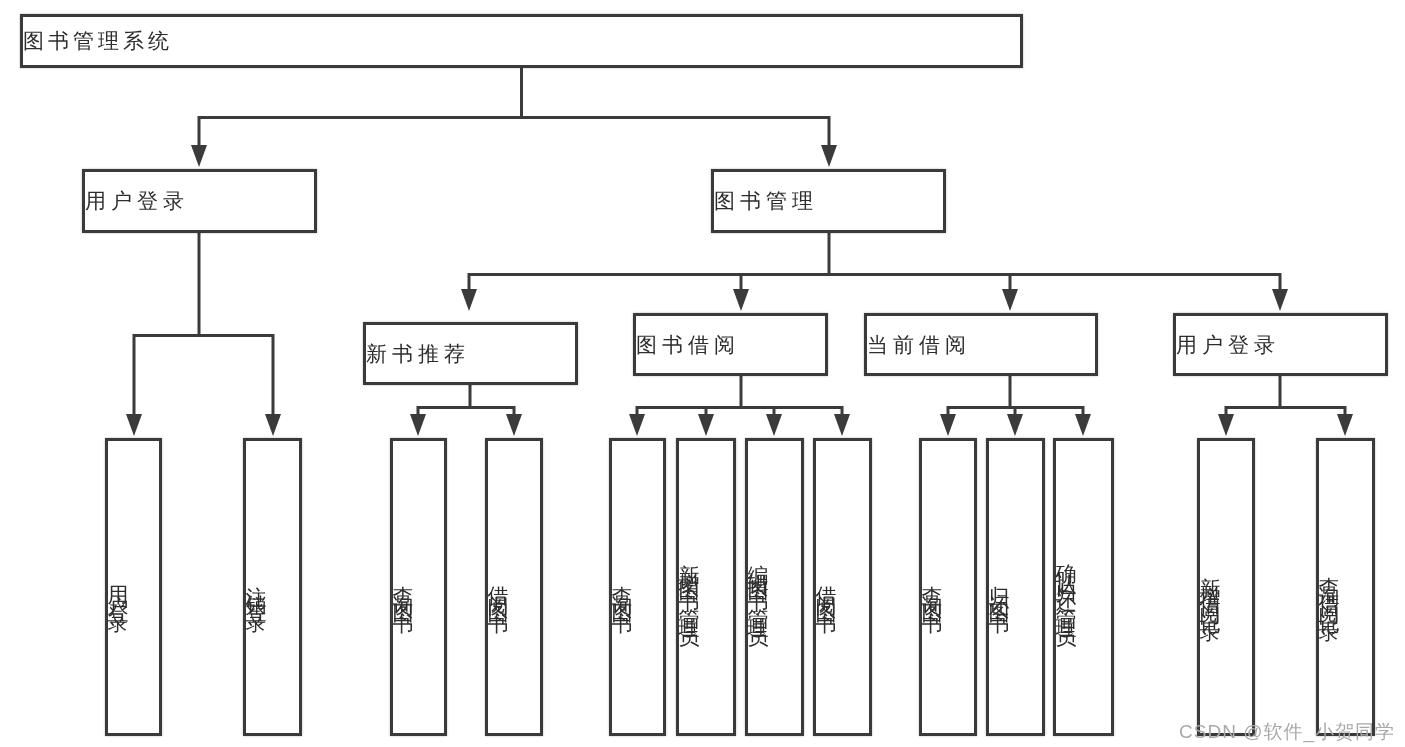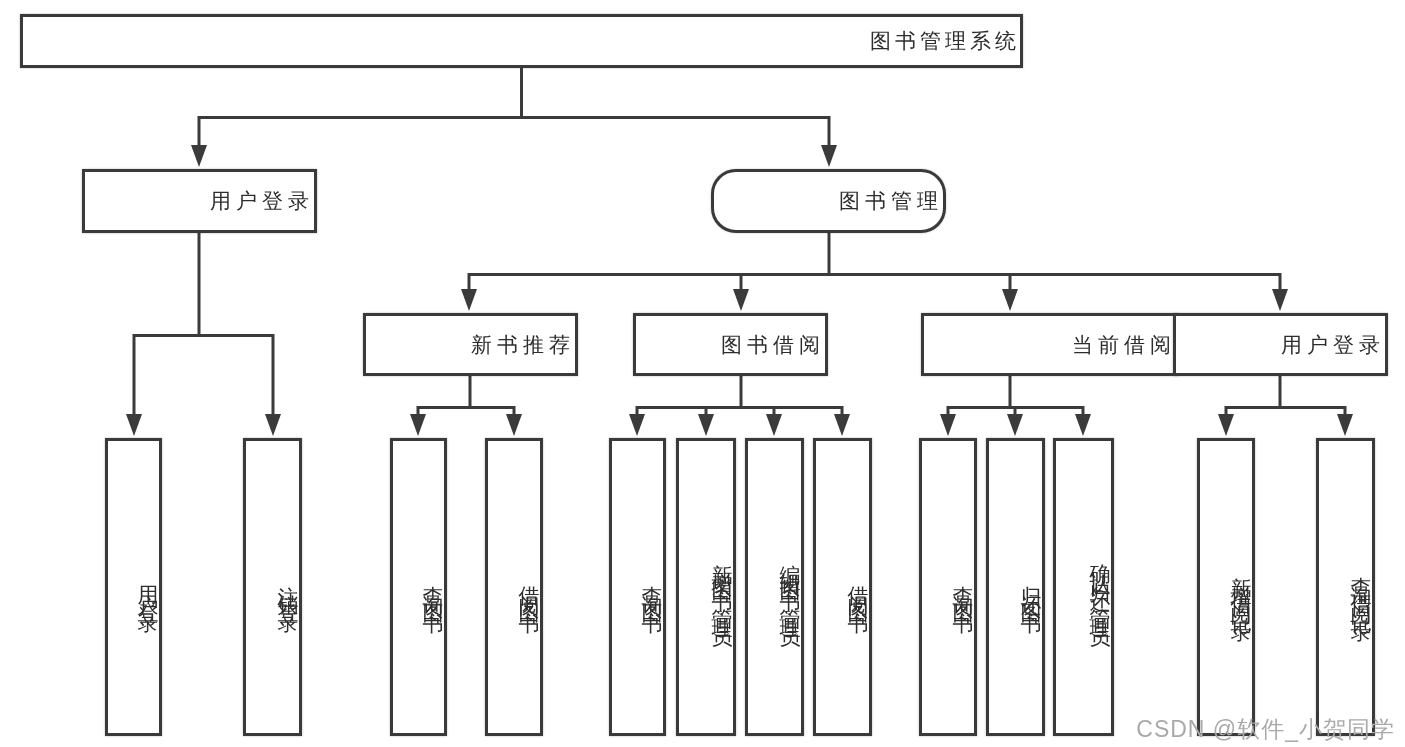--- a/index.html
+++ b/index.html
@@ -20,21 +20,21 @@
   .cline { stroke: #3b3b3b; stroke-width: 3; fill: none; }
   .ahd   { fill: #3b3b3b; stroke: none; }
   .node {
     position: absolute;
     box-sizing: border-box;
     background: #ffffff;
     border: 3px solid #3a3a3a;
     box-shadow: 0 0 2px rgba(0,0,0,0.28);
     display: flex;
     align-items: center;
-    justify-content: flex-end;
+    justify-content: flex-start;
     z-index: 2;
     color: #2d2d2d;
   }
   .node .hlabel {
     font-size: 21px;
     letter-spacing: 5px;
     white-space: nowrap;
   }
   .node .title-label { letter-spacing: 4px; }
   .node .vlabel {
@@ -42,21 +42,21 @@
     text-orientation: mixed;
     font-size: 21px;
     letter-spacing: 9px;
     line-height: 1;
     white-space: nowrap;
   }
   .watermark {
     position: absolute;
     right: 10px;
     bottom: 2px;
-    font-size: 23px;
+    font-size: 19px;
     color: #a9a9a9;
     letter-spacing: 1px;
     z-index: 5;
     white-space: nowrap;
   }
 </style>
 </head>
 <body>
 
 <div class="canvas">
@@ -123,31 +123,31 @@
     </g>
   </svg>
 
   <div class="node" style="left:20px; top:14px; width:1003px; height:54px;">
     <span class="hlabel title-label">图书管理系统</span>
   </div>
 
   <div class="node" style="left:82px; top:169px; width:235px; height:64px;">
     <span class="hlabel">用户登录</span>
   </div>
-  <div class="node" style="left:711px; top:169px; width:235px; height:64px;border-radius:25px;">
+  <div class="node" style="left:711px; top:169px; width:235px; height:64px;">
     <span class="hlabel">图书管理</span>
   </div>
 
-  <div class="node" style="left:363px; top:313px; width:215px; height:63px;">
+  <div class="node" style="left:363px; top:322px; width:215px; height:63px;">
     <span class="hlabel">新书推荐</span>
   </div>
   <div class="node" style="left:633px; top:313px; width:195px; height:63px;">
     <span class="hlabel">图书借阅</span>
   </div>
-  <div class="node" style="left:921px; top:313px; width:258px; height:63px;">
+  <div class="node" style="left:864px; top:313px; width:234px; height:63px;">
     <span class="hlabel">当前借阅</span>
   </div>
   <div class="node" style="left:1173px; top:313px; width:215px; height:63px;">
     <span class="hlabel">用户登录</span>
   </div>
 
   <div class="node" style="left:105px; top:438px; width:57px; height:298px;">
     <span class="vlabel">用户登录</span>
   </div>
   <div class="node" style="left:243px; top:438px; width:59px; height:298px;">

